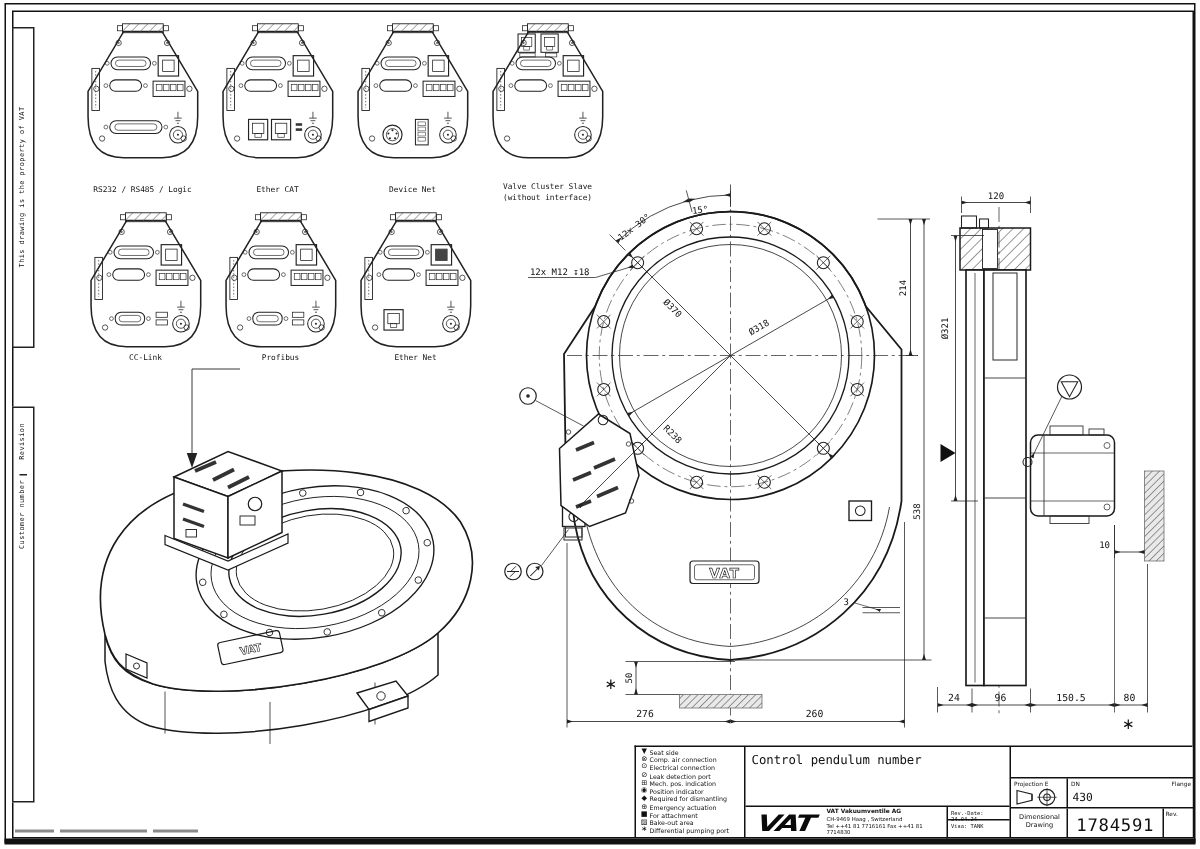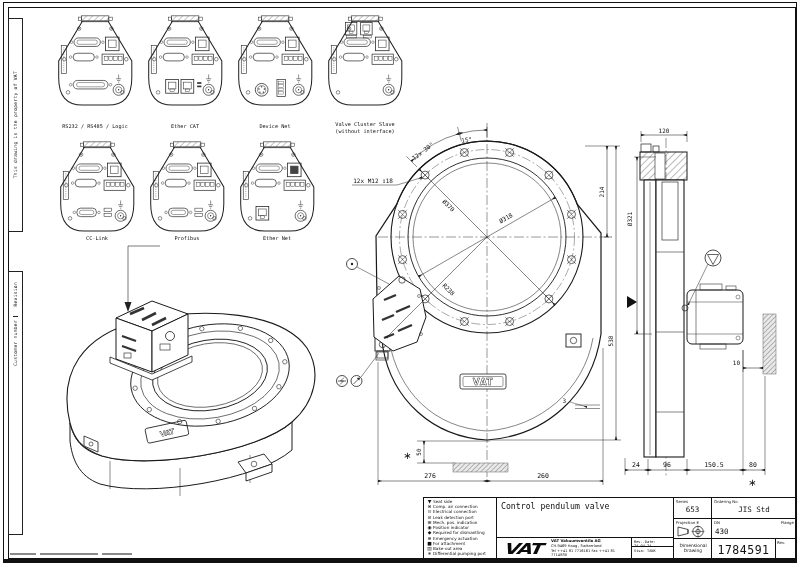--- a/index.html
+++ b/index.html
@@ -525,49 +525,39 @@
           <span class="lg-sym">▨</span>
           <span class="lg-lab">Bake-out area</span>
         </div>
       <div class="lg-row">
           <span class="lg-sym">∗</span>
           <span class="lg-lab">Differential pumping port</span>
         </div>
     </div>
 
     <div class="tb-cell" id="title-cell">
-      <div id="title-text">Control pendulum valve</div>
+      <div id="title-text">Control pendulum number</div>
     </div>
 
     <div class="tb-cell" id="logo-row">
       <div class="tb-cell" id="logo-cell">
         <span id="vat-logo">VAT</span>
         <div id="addr">
           <div class="a1">VAT Vakuumventile AG</div>
           <div class="a2">CH-9469 Haag , Switzerland</div>
           <div class="a3">Tel ++41 81 7716161 Fax ++41 81 7714830</div>
         </div>
       </div>
       <div class="tb-cell" id="revdate-cell">
         <div class="r1">Rev.-Date: 24.04.24</div>
         <div class="r2">Visa: TANK</div>
       </div>
     </div>
 
     <div class="tb-cell" id="rightcol">
-      <div class="rrow" id="rrow1">
-        <div class="rc rc-l">
-          <span class="tb-label">Series</span>
-          <div class="center-val tb-val">653</div>
-        </div>
-        <div class="rc rc-r">
-          <span class="tb-label">Ordering No</span>
-          <div class="center-val tb-val">JIS Std</div>
-        </div>
-      </div>
       <div class="rrow" id="rrow2">
         <div class="rc rc-l">
           <span class="tb-label">Projection E</span>
           <svg id="proj-sym" width="32" height="13" viewBox="0 0 32 13">
             <polygon points="2,2 12,4.5 12,8.5 2,11" fill="none" stroke="#222" stroke-width="0.8"></polygon>
             <line x1="12" y1="4.5" x2="12" y2="8.5" stroke="#222" stroke-width="0.8"></line>
             <circle cx="22" cy="6.5" r="5.2" fill="none" stroke="#222" stroke-width="0.8"></circle>
             <circle cx="22" cy="6.5" r="2.2" fill="none" stroke="#222" stroke-width="0.7"></circle>
             <line x1="15.5" y1="6.5" x2="28.5" y2="6.5" stroke="#222" stroke-width="0.5"></line>
             <line x1="22" y1="0.5" x2="22" y2="12.5" stroke="#222" stroke-width="0.5"></line>

